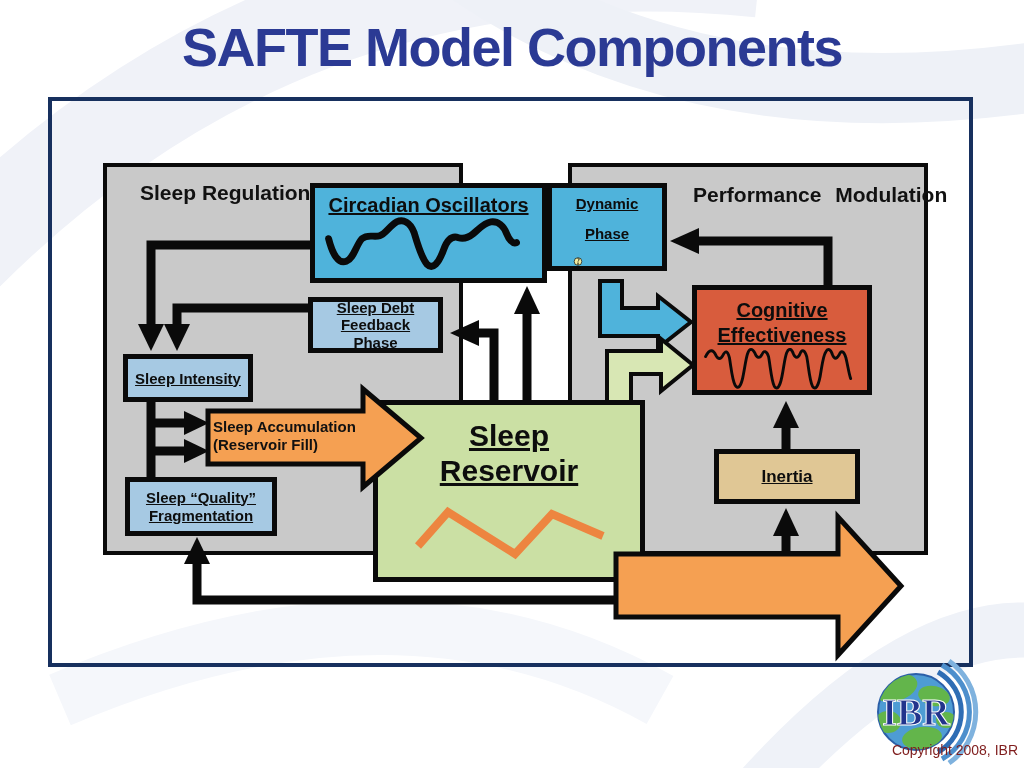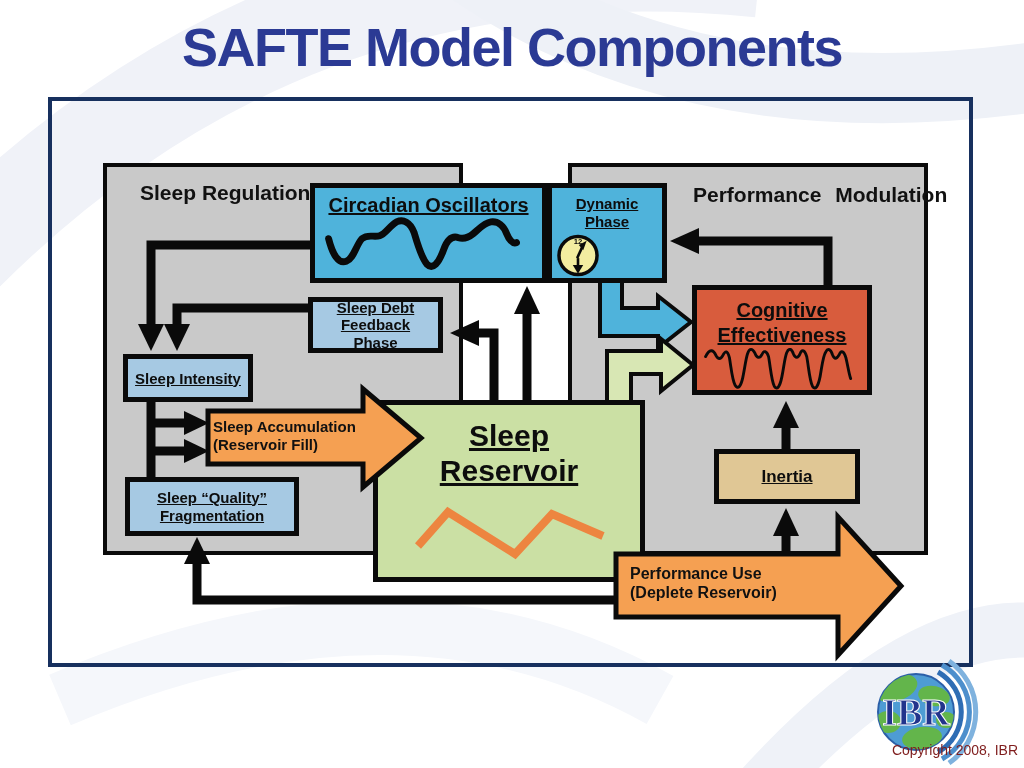--- a/index.html
+++ b/index.html
@@ -116,21 +116,21 @@
     <path d="M607,404 L607,351 L661,351 L661,339 L693,365 L661,391 L661,374 L631,374 L631,404 Z" fill="#D8E7B4" stroke="#0A0A0A" stroke-width="4"></path>
   </svg>
 
   <div class="abs node blue" style="left:310px;top:183px;width:237px;height:100px;font-size:20px;padding-top:6px;">
     <span class="ln">Circadian Oscillators</span>
     <svg width="220" height="62" viewBox="0 0 220 62">
       <path d="M12,22 C16,38 22,48 30,45 C38,42 40,28 46,22 C52,17 58,21 64,19 C70,17 74,9 81,5 C88,2 95,5 99,16 C102,26 106,41 112,48 C118,54 124,47 129,33 C133,22 138,19 144,21 C150,23 154,21 159,17 C164,13 170,6 177,5 C184,4 190,9 193,17 C195,22 199,28 203,26" fill="none" stroke="#0A0A0A" stroke-width="7" stroke-linecap="round"></path>
     </svg>
   </div>
 
-  <div class="abs node blue" style="left:547px;top:183px;width:120px;height:100px;font-size:15px;padding-top:7px;line-height:1.2;">
+  <div class="abs node blue" style="left:547px;top:183px;width:120px;height:88px;font-size:15px;padding-top:7px;line-height:1.2;gap:12px;">
     <span class="ln">Dynamic</span>
     <span class="ln">Phase</span>
     <svg width="52" height="52" viewBox="0 0 52 52" style="margin-top:2px;">
       <circle cx="26" cy="26" r="22" fill="#F3EDA0" stroke="#0A0A0A" stroke-width="4"></circle>
       <text x="26" y="13" font-size="9" font-weight="bold" text-anchor="middle" fill="#0A0A0A">12</text>
       <line x1="25" y1="29" x2="31" y2="16" stroke="#0A0A0A" stroke-width="3"></line>
       <polygon points="27,14 36,9 32,20" fill="#0A0A0A"></polygon>
       <line x1="26" y1="29" x2="26" y2="38" stroke="#0A0A0A" stroke-width="3"></line>
       <polygon points="20,37 32,37 26,47" fill="#0A0A0A"></polygon>
     </svg>
@@ -139,21 +139,21 @@
   <div class="abs node lightblue" style="left:308px;top:297px;width:135px;height:56px;font-size:15px;justify-content:center;line-height:1.15;">
     <span class="ln">Sleep Debt</span>
     <span class="ln">Feedback</span>
     <span class="ln">Phase</span>
   </div>
 
   <div class="abs node lightblue" style="left:123px;top:354px;width:130px;height:48px;font-size:15px;justify-content:center;">
     <span class="ln">Sleep Intensity</span>
   </div>
 
-  <div class="abs node lightblue" style="left:125px;top:477px;width:174px;height:59px;font-size:15px;justify-content:center;line-height:1.2;">
+  <div class="abs node lightblue" style="left:125px;top:477px;width:152px;height:59px;font-size:15px;justify-content:center;line-height:1.2;">
     <span class="ln">Sleep “Quality”</span>
     <span class="ln">Fragmentation</span>
   </div>
 
   <div class="abs node green" style="left:373px;top:400px;width:272px;height:182px;font-size:30px;padding-top:14px;line-height:1.15;">
     <span class="ln">Sleep</span>
     <span class="ln">Reservoir</span>
     <svg width="250" height="70" viewBox="0 0 250 70" style="margin-top:6px;">
       <polyline points="40,52 70,18 137,60 174,20 225,42" fill="none" stroke="#ED8540" stroke-width="8" stroke-linejoin="miter"></polyline>
     </svg>
@@ -172,24 +172,20 @@
   </div>
 
   <svg id="overlay" class="abs" width="1024" height="768">
     <path d="M208,411 L363,411 L363,389 L421,438 L363,487 L363,464 L208,464 Z" fill="#F5A052" stroke="#0A0A0A" stroke-width="5"></path>
     <path d="M616,554 L838,554 L838,517 L901,586 L838,655 L838,617 L616,617 Z" fill="#F5A052" stroke="#0A0A0A" stroke-width="5"></path>
   </svg>
 
   <div class="arrow-text" style="left:213px;top:418px;width:150px;font-size:15px;">
     <span class="ln">Sleep Accumulation</span>
     <span class="ln">(Reservoir Fill)</span>
-  </div>
-  <div class="arrow-text" style="left:630px;top:565px;width:195px;font-size:16px;">
-    <span class="ln">Performance Use</span>
-    <span class="ln">(Deplete Reservoir)</span>
   </div>
 
   <svg id="logo" class="abs" width="165" height="100" viewBox="0 0 165 100">
     <defs>
       <clipPath id="globeclip">
           <circle cx="58" cy="48" r="38"></circle>
         </clipPath>
     </defs>
     <path d="M80,8 A46,46 0 0 1 80,88" fill="none" stroke="#2E6DB4" stroke-width="5"></path>
     <path d="M84,1 A54,54 0 0 1 84,95" fill="none" stroke="#4D8FCC" stroke-width="5"></path>

